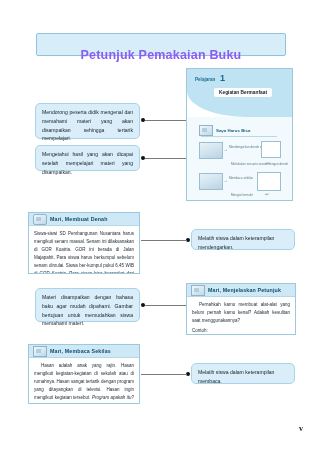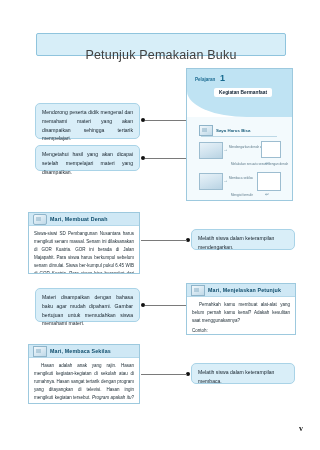--- a/index.html
+++ b/index.html
@@ -32,22 +32,22 @@
     height: 21px;
     background: #d7eef8;
     border: 1px solid #8fc4dd;
     border-radius: 2px;
     display: flex;
     align-items: center;
     justify-content: center;
   }
   .title-banner .title-text {
     font-size: 12.5px;
-    font-weight: normal;
-    color: #404040;
+    font-weight: bold;
+    color: #8b5cf6;
     letter-spacing: 0.2px;
     white-space: nowrap;
     margin-top: 21px;
   }
 
   
   .bubble {
     position: absolute;
     background: #d9eef8;
     border: 1px solid #a9d3e7;

